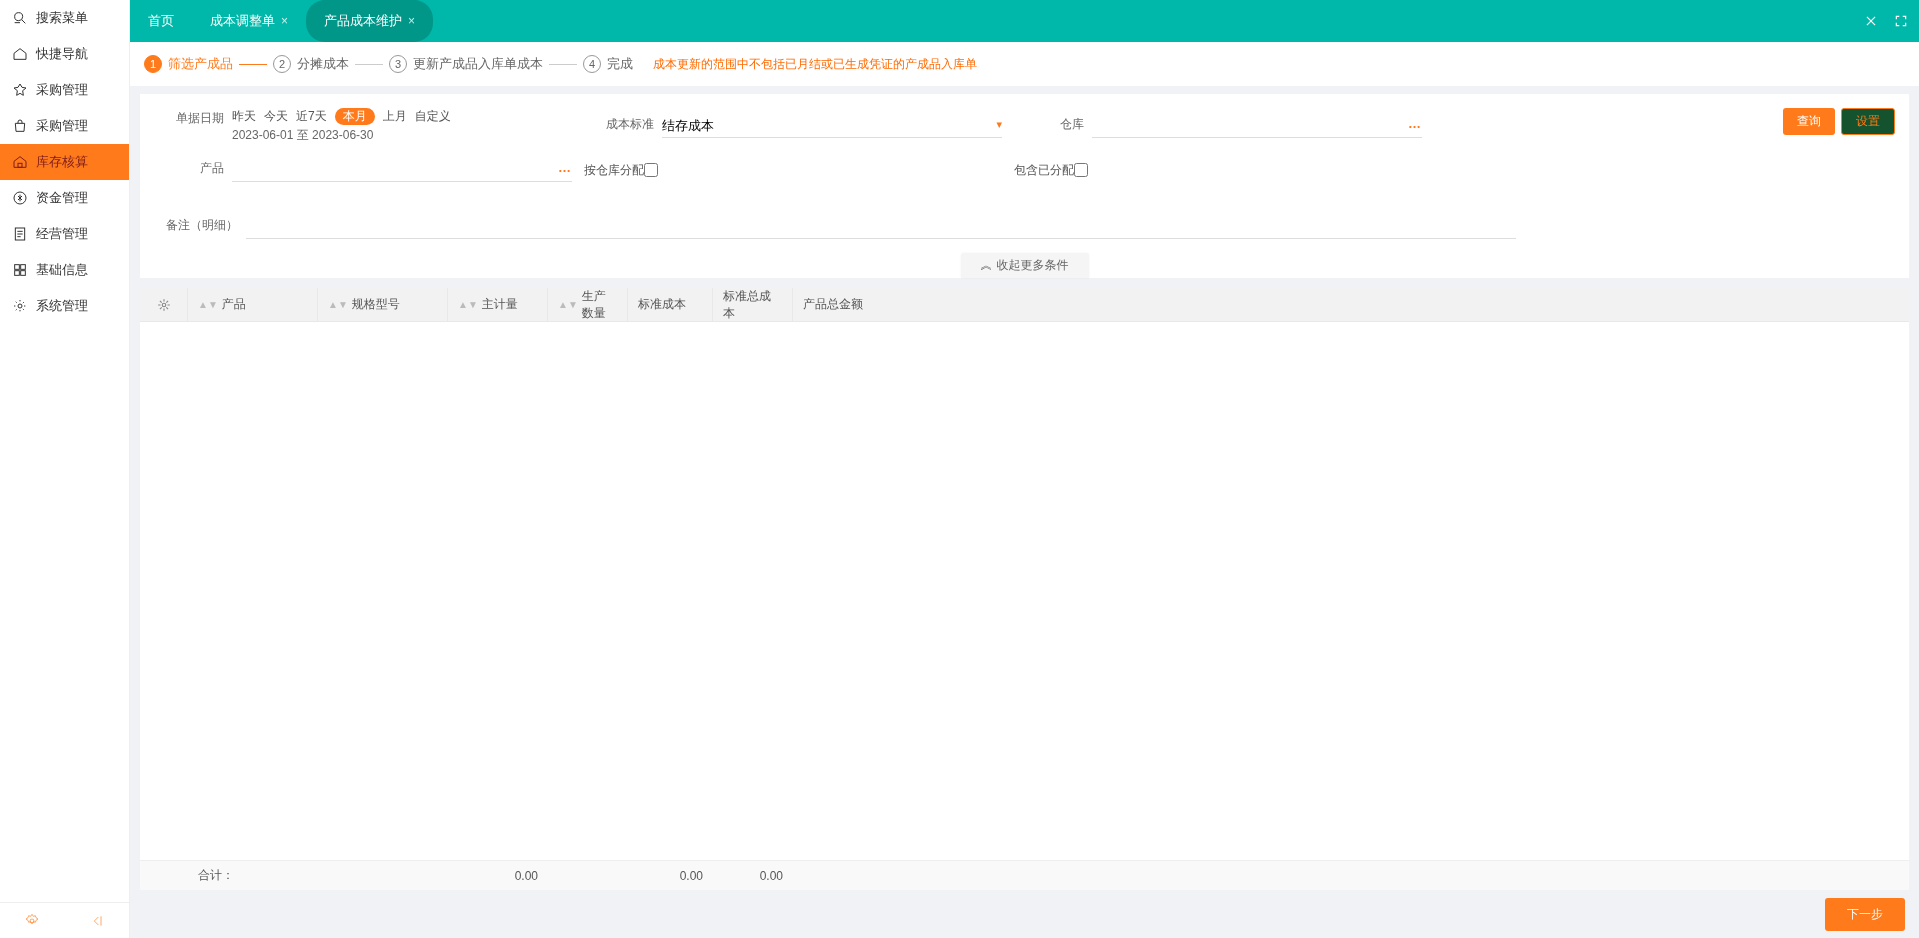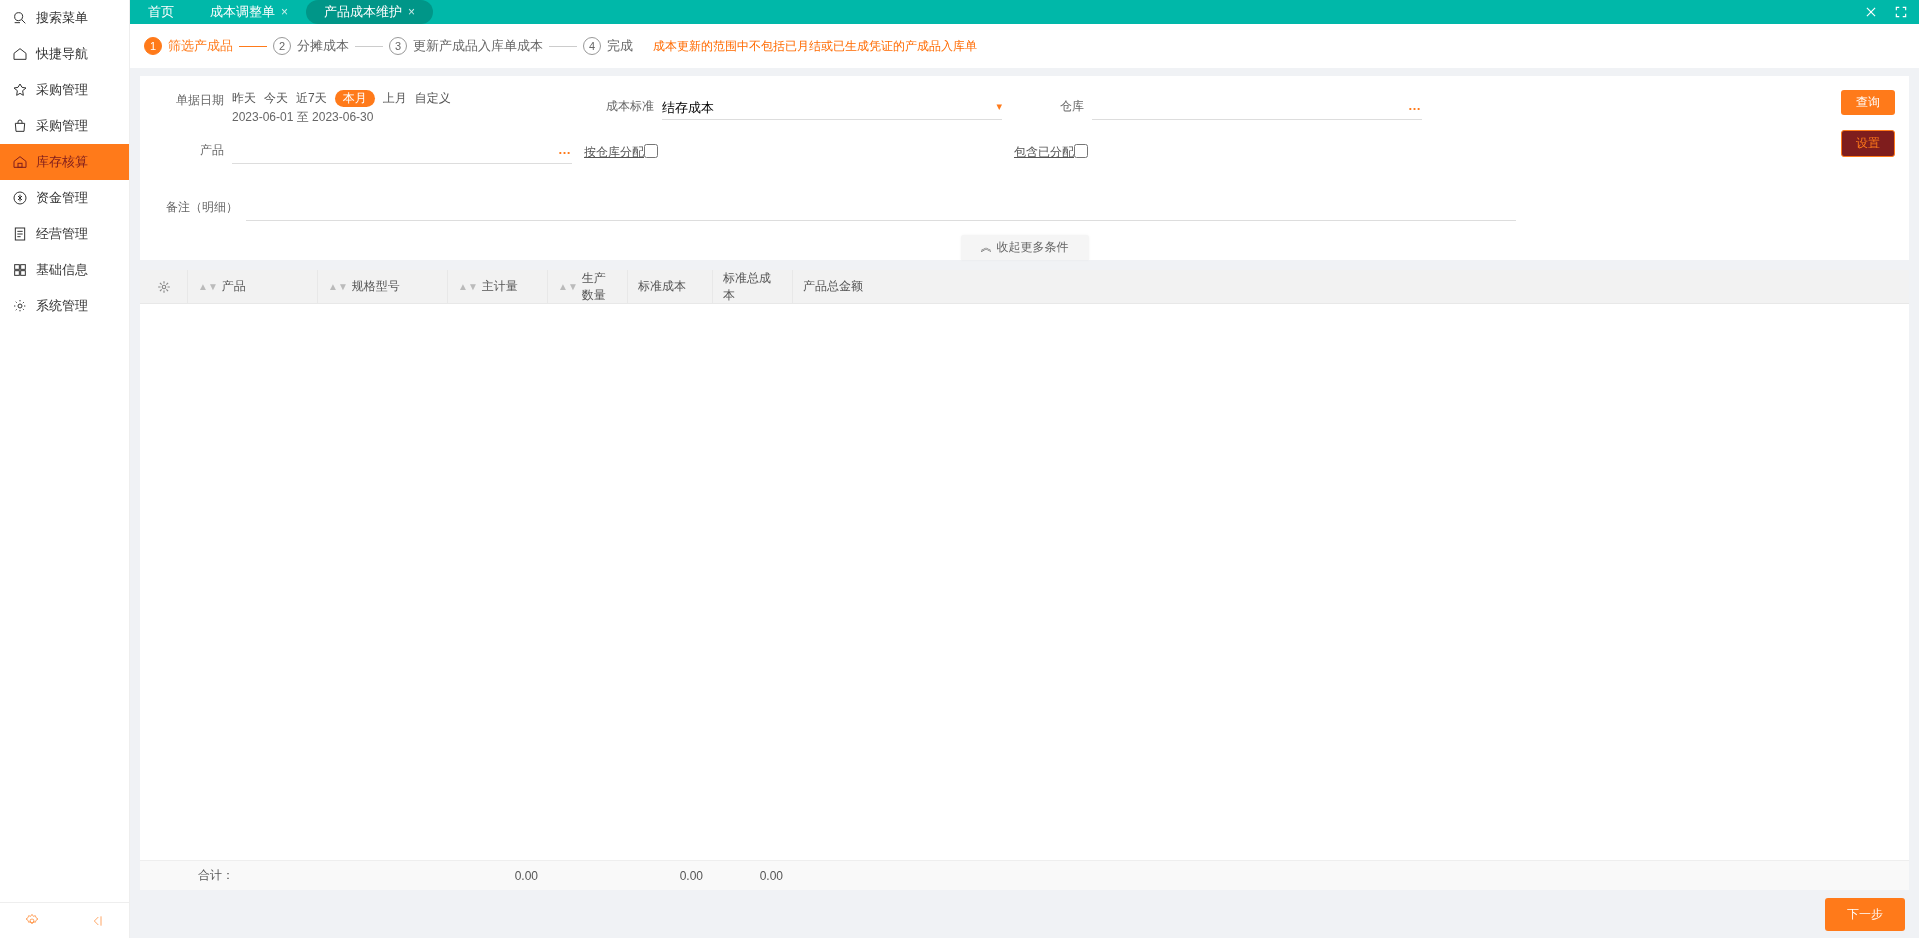--- a/index.html
+++ b/index.html
@@ -14,21 +14,21 @@
 .sidebar-item .icon { width: 16px; height: 16px; margin-right: 8px; display: inline-flex; align-items: center; justify-content: center; }
 .sidebar-item .icon svg { width: 16px; height: 16px; stroke: currentColor; fill: none; stroke-width: 1.5; }
 .sidebar-bottom { height: 36px; display: flex; align-items: center; justify-content: space-around; border-top: 1px solid #eee; }
 .sidebar-bottom .bicon { width: 18px; height: 18px; color: #ff7a1a; cursor: pointer; display: inline-flex; align-items: center; justify-content: center; }
 .sidebar-bottom .bicon svg { width: 16px; height: 16px; stroke: currentColor; fill: currentColor; }
 
 
 .main { flex: 1; display: flex; flex-direction: column; background: #f0f2f5; }
 
 
-.tabbar { height: 24px; background: #00b8a9; display: flex; align-items: stretch; color: #fff; }
+.tabbar { height: 42px; background: #00b8a9; display: flex; align-items: stretch; color: #fff; }
 .tab { display: flex; align-items: center; padding: 0 18px; cursor: pointer; font-size: 13px; }
 .tab.active { background: #009688; border-radius: 19px; }
 .tab .close { margin-left: 6px; font-size: 12px; opacity: 0.8; }
 .tabbar-spacer { flex: 1; }
 .tabbar-actions { display: flex; align-items: center; padding: 0 10px; gap: 14px; }
 .tabbar-actions .ticon { width: 16px; height: 16px; cursor: pointer; display: inline-flex; align-items: center; justify-content: center; }
 .tabbar-actions .ticon svg { width: 14px; height: 14px; stroke: #fff; fill: none; stroke-width: 2; }
 
 
 .page { flex: 1; display: flex; flex-direction: column; }
@@ -50,27 +50,27 @@
 .date-presets span { cursor: pointer; }
 .date-presets span.active { background: #ff7a1a; color: #fff; border-radius: 10px; padding: 0 8px; }
 .date-range { font-size: 12px; color: #666; margin-top: 2px; }
 .finput { border: none; border-bottom: 1px solid #ddd; background: transparent; height: 24px; font-size: 13px; outline: none; }
 .finput.wide { width: 340px; }
 .finput.xwide { width: 330px; }
 .finput.huge { width: 1270px; }
 .input-with-dots { position: relative; display: inline-block; }
 .input-with-dots .dots { position: absolute; right: 0; top: 2px; color: #ff7a1a; cursor: pointer; font-weight: bold; letter-spacing: 1px; }
 .chevron-down { position: absolute; right: 0; top: 4px; color: #ff7a1a; font-size: 11px; cursor: pointer; }
-.chk { display: inline-flex; gap: 0; font-size: 12px; color: #555; text-decoration: underline; }
+.chk { display: inline-flex; align-items: center; gap: 0; font-size: 12px; color: #555; }
 .chk input { width: 14px; height: 14px; }
 
-.action-buttons { position: absolute; right: 14px; top: 14px; display: flex; flex-direction: column; gap: 15px; }
+.action-buttons { position: absolute; right: 14px; top: 14px; display: flex; flex-direction: row; gap: 6px; }
 .btn { border: none; border-radius: 3px; padding: 4px 14px; font-size: 12px; cursor: pointer; }
 .btn-primary { background: #ff7a1a; color: #fff; }
-.btn-outline { background: #7f1d1d; color: #ff7a1a; border: 1px solid #ff7a1a; }
+.btn-outline { background: #14532d; color: #ff7a1a; border: 1px solid #ff7a1a; }
 
 .collapse-bar { display: flex; justify-content: center; }
 .collapse-btn { background: #f5f5f5; border: none; border-radius: 3px 3px 0 0; padding: 4px 20px; font-size: 12px; color: #666; cursor: pointer; display: flex; align-items: center; gap: 4px; box-shadow: 0 0 3px rgba(0,0,0,.05); }
 
 .table-wrap { margin: 10px 10px 0; background: #fff; flex: 1; display: flex; flex-direction: column; }
 .table-head { display: flex; background: #f2f2f2; height: 34px; border-bottom: 1px solid #e8e8e8; }
 .th { display: flex; align-items: center; padding: 0 10px; font-size: 12px; color: #555; border-right: 1px solid #e8e8e8; }
 .th.gear { width: 48px; justify-content: center; }
 .th .sort { color: #bbb; margin-right: 4px; font-size: 10px; display: inline-flex; flex-direction: column; line-height: 5px; }
 .th.c1 { width: 130px; }

